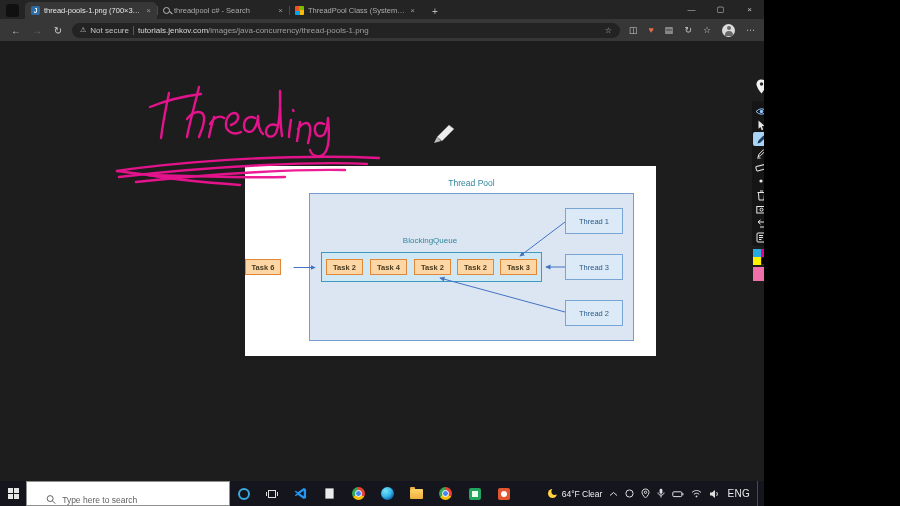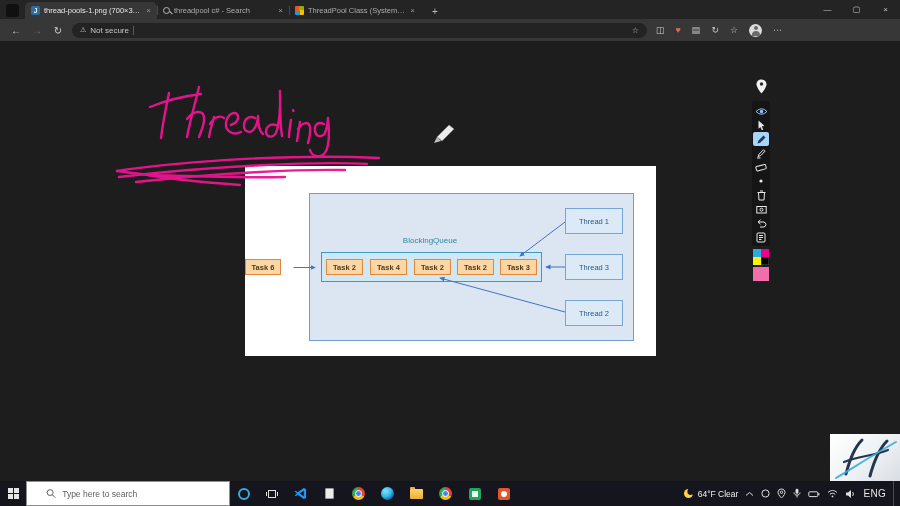--- a/index.html
+++ b/index.html
@@ -1,17 +1,17 @@
 <!DOCTYPE html>
 <html><head>
 <meta charset="utf-8">
 <style>
   *{margin:0;padding:0;box-sizing:border-box}
   html,body{width:900px;height:506px;background:#000;font-family:"Liberation Sans",sans-serif;overflow:hidden}
-  .screen{position:relative;width:900px;height:506px;background:#bef264;overflow:hidden}
+  .screen{position:relative;width:764px;height:506px;background:#bef264;overflow:hidden}
 
   
   .tabstrip{height:19px;background:#242424;display:flex;align-items:flex-end;padding-left:6px}
   .tablist-btn{width:13px;height:13px;background:#101010;border-radius:3px;margin:0 6px 2px 0;flex:none}
   .tab{width:132px;height:17px;display:flex;align-items:center;gap:4px;padding:0 6px;font-size:7.5px;color:#ababab;position:relative;cursor:default}
   .tab+.tab::before{content:"";position:absolute;left:0;top:4px;height:9px;width:1px;background:#4a4a4a}
   .tab.active{background:#373737;border-radius:5px 5px 0 0;color:#e6e6e6}
   .tab-title{flex:1;white-space:nowrap;overflow:hidden;text-overflow:ellipsis}
   .tab-close{font-size:8px;color:#9a9a9a;flex:none}
   .favicon{width:9px;height:9px;border-radius:2px;flex:none;font-size:6.5px;line-height:9px;text-align:center}
@@ -67,21 +67,21 @@
   .pt-current{width:16px;height:14px;margin-top:2px}
 
   
   .watermark{position:absolute;left:830px;top:393px;width:70px;height:47px;background:linear-gradient(135deg,#ffffff 0%,#eef1f4 55%,#d9dee4 100%);display:flex;align-items:center;justify-content:center}
 
   
   .taskbar{height:25px;background:#15151e;display:flex;align-items:center}
   .start{width:26px;height:100%;display:flex;align-items:center;justify-content:center}
   .winlogo{display:grid;grid-template-columns:5px 5px;grid-template-rows:5px 5px;gap:1px}
   .winlogo i{background:#e6e6e6}
-  .tsearch{width:204px;height:25px;background:#fff;border:1px solid #8f8f8f;display:flex;align-items:center;gap:6px;padding:0 19px;flex:none}
+  .tsearch{width:204px;height:25px;background:#fff;border:1px solid #8f8f8f;display:flex;align-items:flex-end;gap:6px;padding:0 19px;flex:none}
   .tsearch input{border:0;outline:0;background:transparent;font-size:8.5px;color:#444;width:160px;font-family:inherit}
   .tsearch input::placeholder{color:#5f5f5f}
   .tbtn{width:28px;height:100%;display:flex;align-items:center;justify-content:center}
   .cortana{width:12px;height:12px;border:2px solid #39a9e0;border-radius:50%}
   .appslot{width:29px;height:100%;display:flex;align-items:center;justify-content:center}
   .chrome{width:13px;height:13px;border-radius:50%;background:conic-gradient(#ea4335 0 33%,#fbbc05 0 66%,#34a853 0 100%);position:relative}
   .chrome::after{content:"";position:absolute;inset:3px;border-radius:50%;background:#4285f4;border:1px solid #fff}
   .edgeic{width:13px;height:13px;border-radius:50%;background:radial-gradient(circle at 35% 30%,#7ae3f7,#35b9e9 45%,#0c59a4 80%)}
   .folder{width:13px;height:10px;background:linear-gradient(#ffd469,#eeaf3d);border-radius:1px;position:relative}
   .folder::before{content:"";position:absolute;top:-2px;left:0;width:5px;height:2px;background:#eeaf3d;border-radius:1px 1px 0 0}
@@ -128,36 +128,38 @@
   </div>
 
   <div class="navbar">
     <span class="navbtn">←</span>
     <span class="navbtn dim">→</span>
     <span class="navbtn">↻</span>
     <div class="urlbar">
       <span class="warn">⚠</span>
       <span>Not secure</span>
       <span class="sep"></span>
+      <span class="url"><span class="domain">tutorials.jenkov.com</span><span>/images/java-concurrency/thread-pools-1.png</span></span>
       <span class="star">☆</span>
     </div>
     <div class="navicons">
       <span class="ni">◫</span>
       <span class="ni heart">♥</span>
       <span class="ni">▤</span>
       <span class="ni">↻</span>
       <span class="ni">☆</span>
       <span class="avatar"></span>
       <span class="ni">⋯</span>
     </div>
   </div>
 
   <div class="content">
 
     <div class="imgview">
+      <div class="dg-title">Thread Pool</div>
       <div class="pool"></div>
       <div class="queue-label">BlockingQueue</div>
       <div class="queue-box"></div>
       <div class="qtask task6">Task 6</div>
       <div class="qtask t5">Task 2</div>
       <div class="qtask t4">Task 4</div>
       <div class="qtask t3">Task 2</div>
       <div class="qtask t2">Task 2</div>
       <div class="qtask t1">Task 3</div>
       <div class="thread th1">Thread 1</div>

